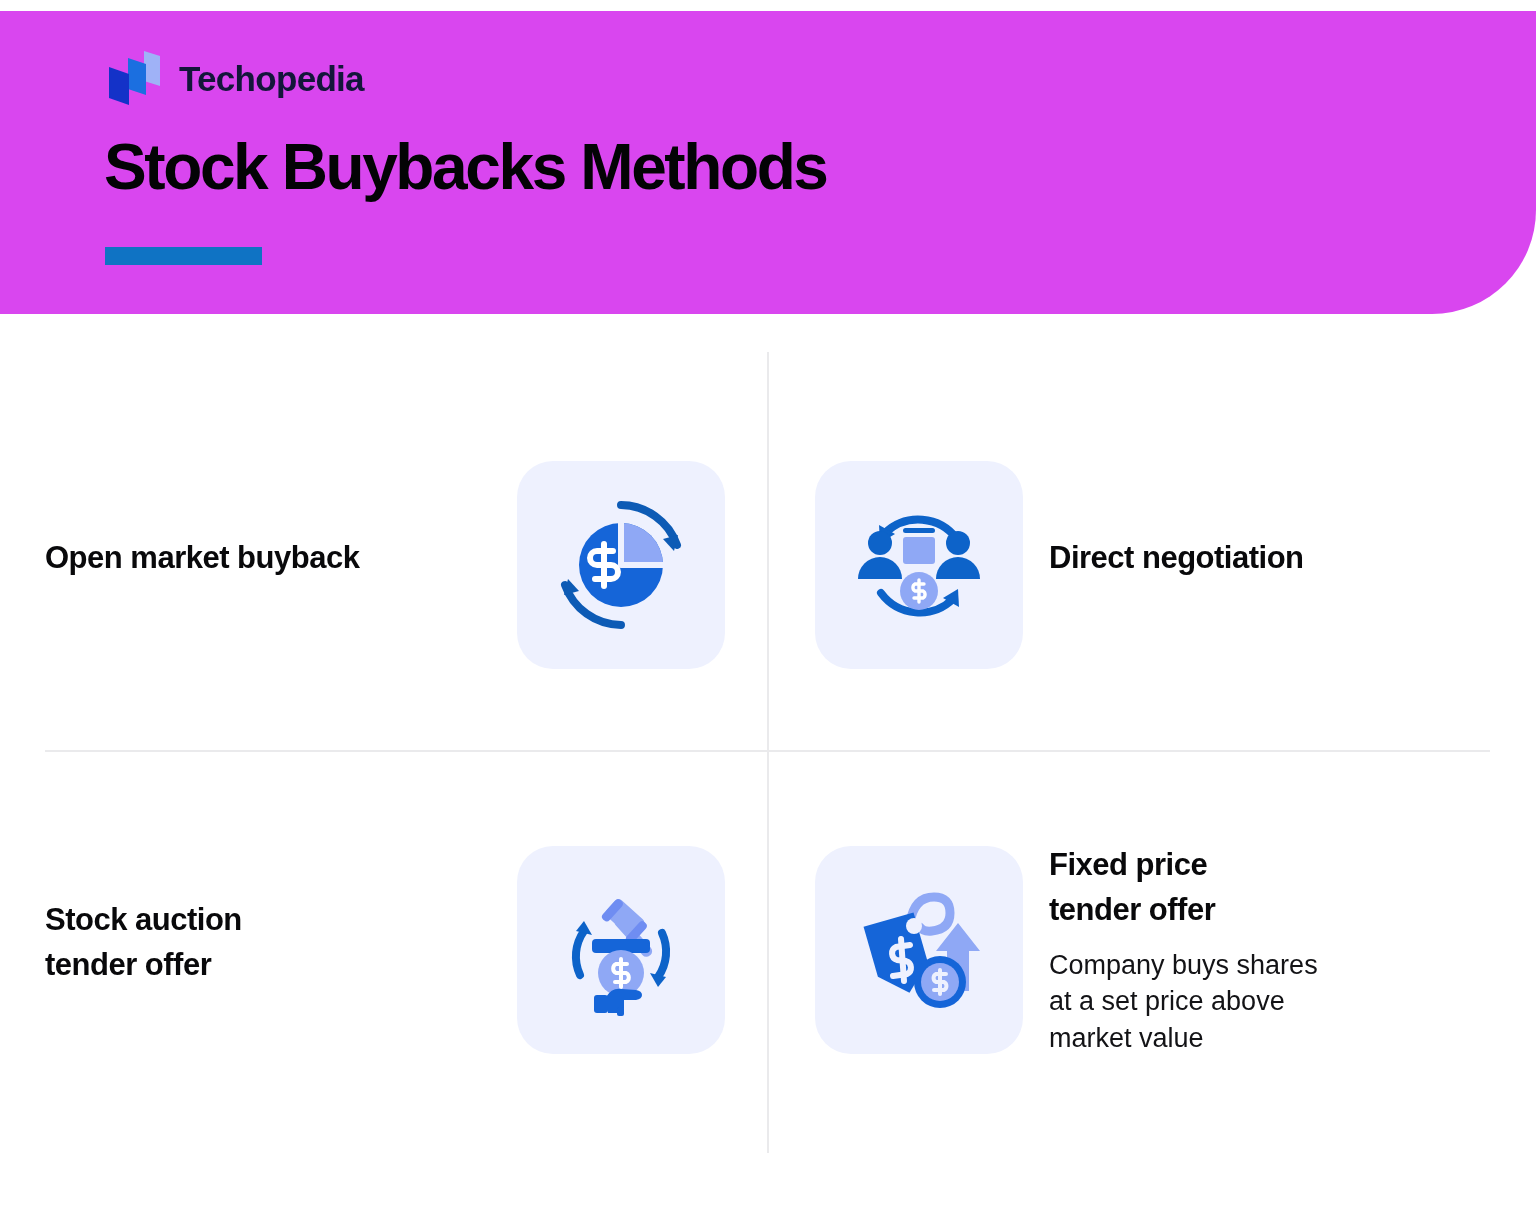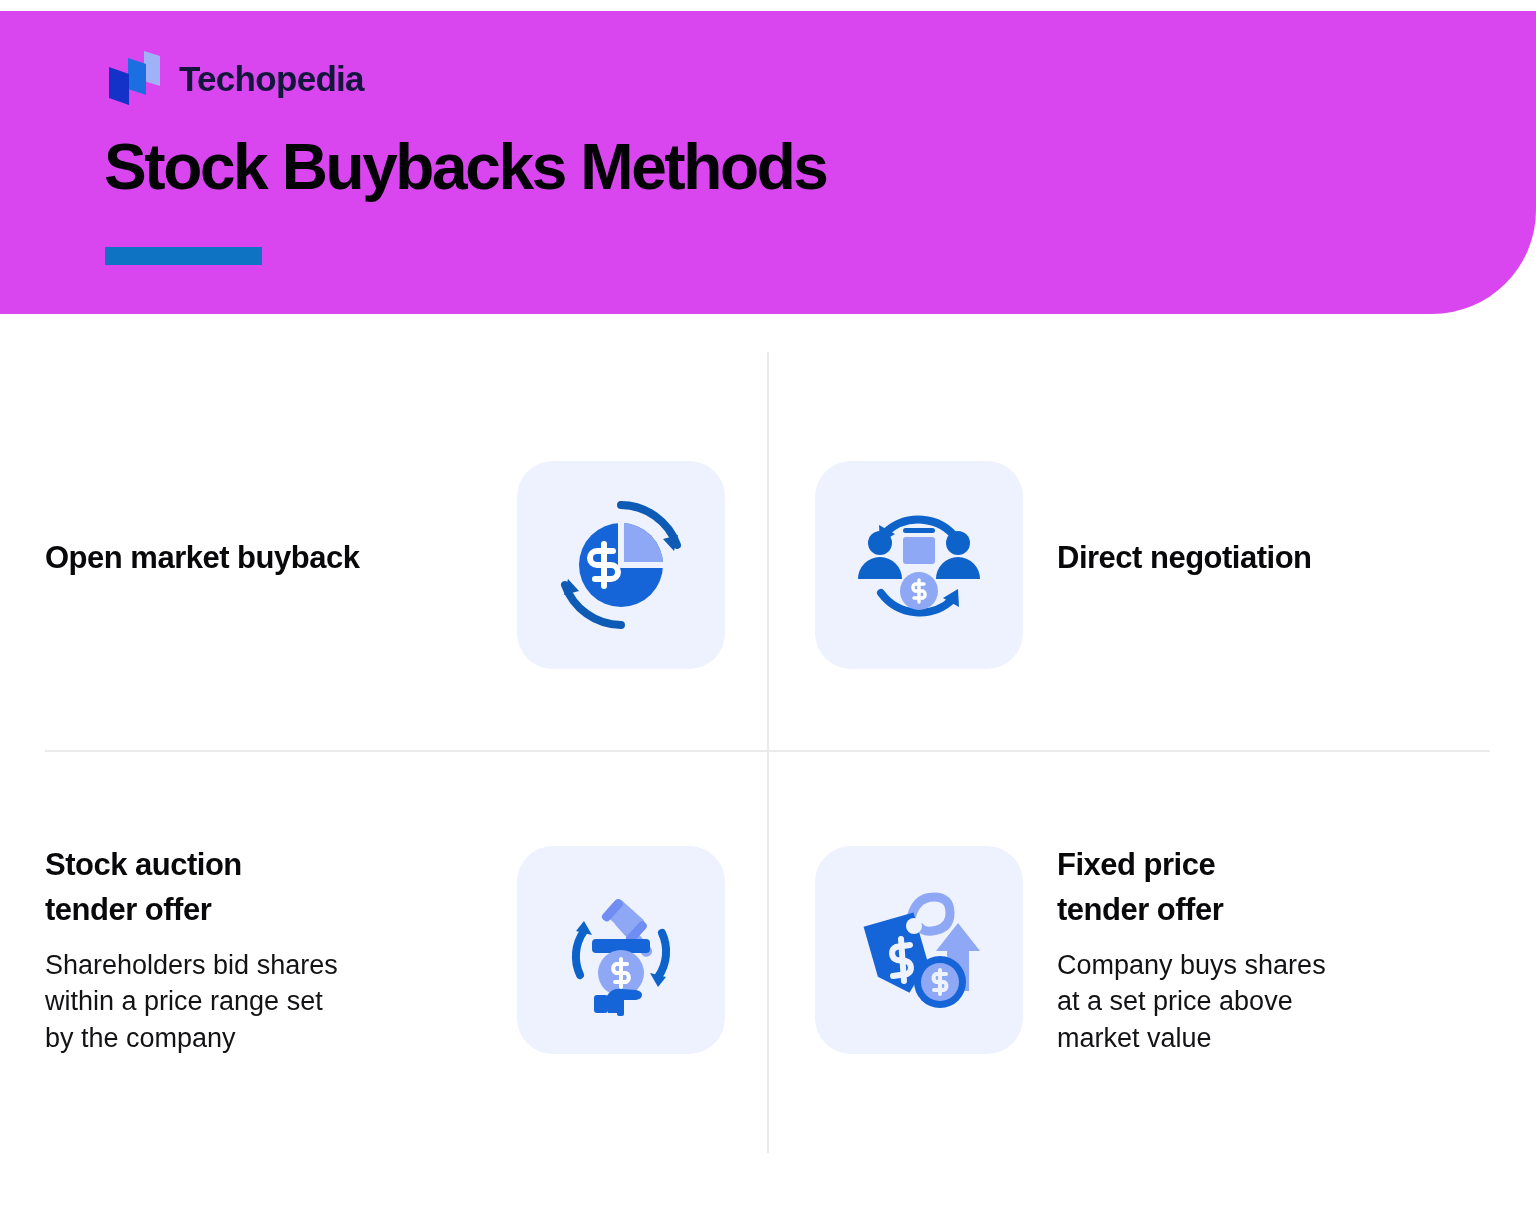--- a/index.html
+++ b/index.html
@@ -101,21 +101,21 @@
     align-items: center;
   }
 
   .q1 { left: 45px;  top: 440px;  width: 680px; height: 250px; }
   .q2 { left: 815px; top: 440px;  width: 680px; height: 250px; }
   .q3 { left: 45px;  top: 820px;  width: 680px; height: 260px; }
   .q4 { left: 815px; top: 820px;  width: 680px; height: 260px; justify-content: flex-end; }
 
   .q-text { flex: 1 1 auto; }
   .q1 .q-text, .q3 .q-text { padding-right: 26px; }
-  .q2 .q-text, .q4 .q-text { padding-left: 26px; margin-left: 8px; }
+  .q2 .q-text, .q4 .q-text { padding-left: 26px; }
 
   .q-heading {
     font-size: 31px;
     font-weight: bold;
     color: #09090b;
     letter-spacing: -0.5px;
     line-height: 1.44;
     margin-bottom: 14px;
     white-space: pre-line;
   }
@@ -228,23 +228,20 @@
     </div>
     <div class="q-text">
       <div class="q-heading">Direct negotiation</div>
     </div>
   </div>
 
   <div class="quadrant q3">
     <div class="q-text">
       <div class="q-heading">Stock auction
 tender offer</div>
-      <div class="q-body">Shareholders bid shares
-within a price range set
-by the company</div>
     </div>
     <div class="icon-tile">
       <span>
         <svg width="142" height="142" viewBox="0 0 142 142" xmlns="http://www.w3.org/2000/svg">
 
           <path d="M30 96 A44 44 0 0 1 34 52" fill="none" stroke="#0d63c9" stroke-width="8" stroke-linecap="round"></path>
           <path d="M26 52 L42 56 L34 42 Z" fill="#0d63c9"></path>
 
           <path d="M112 54 A44 44 0 0 1 108 98" fill="none" stroke="#0d63c9" stroke-width="8" stroke-linecap="round"></path>
           <path d="M116 98 L100 94 L108 108 Z" fill="#0d63c9"></path>

